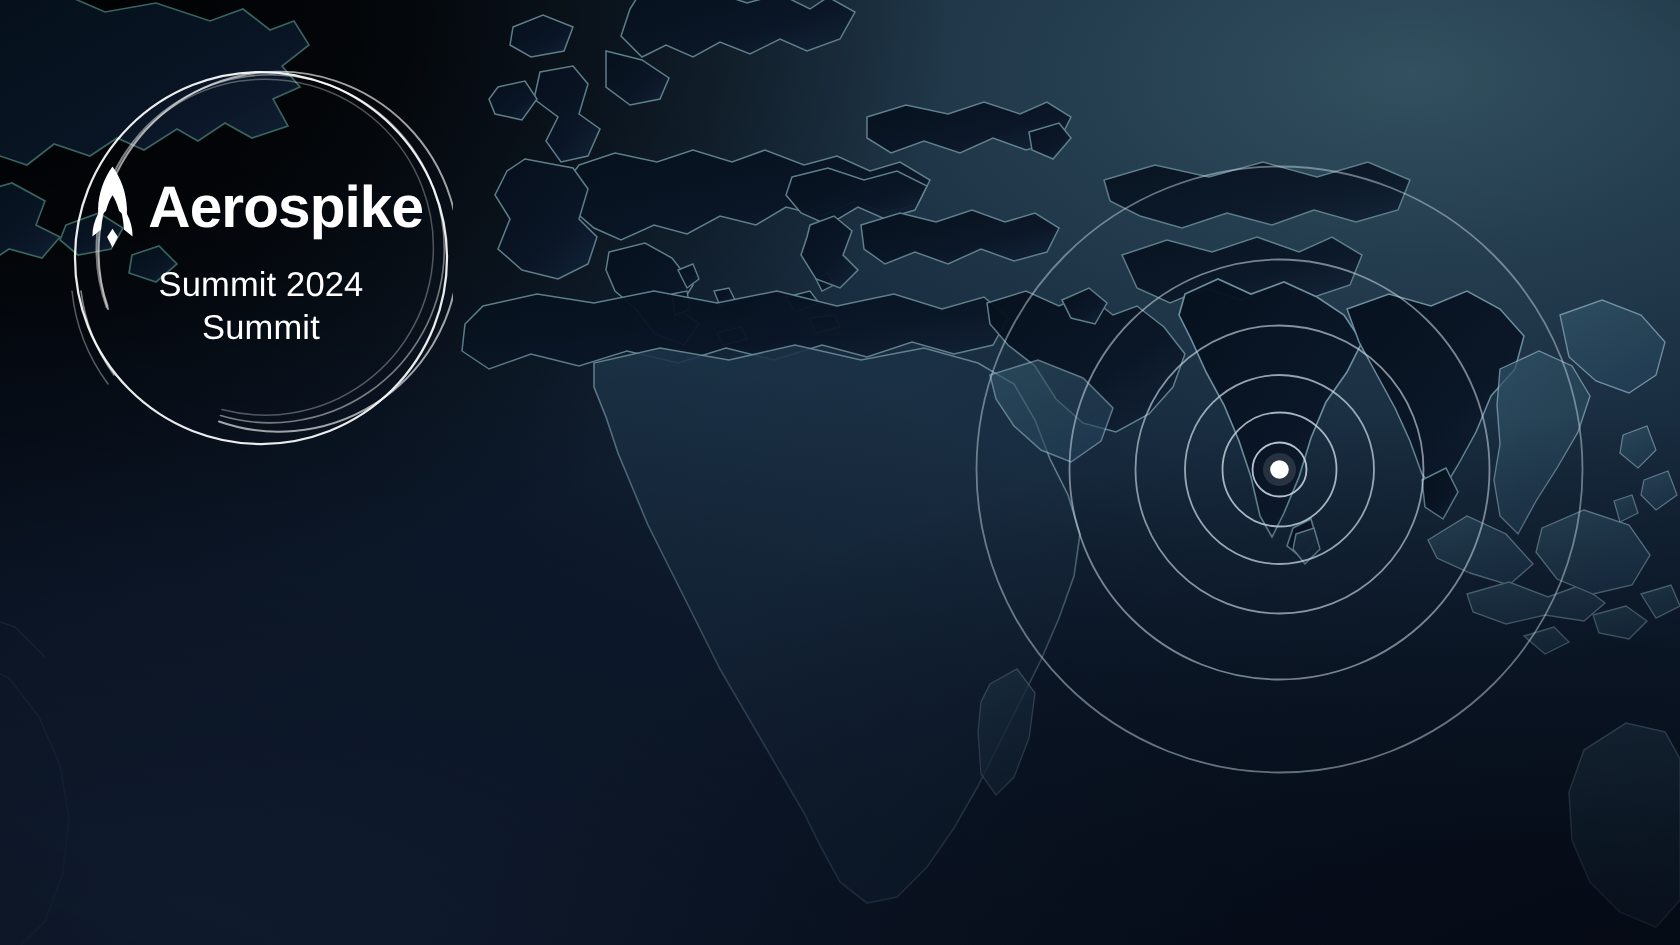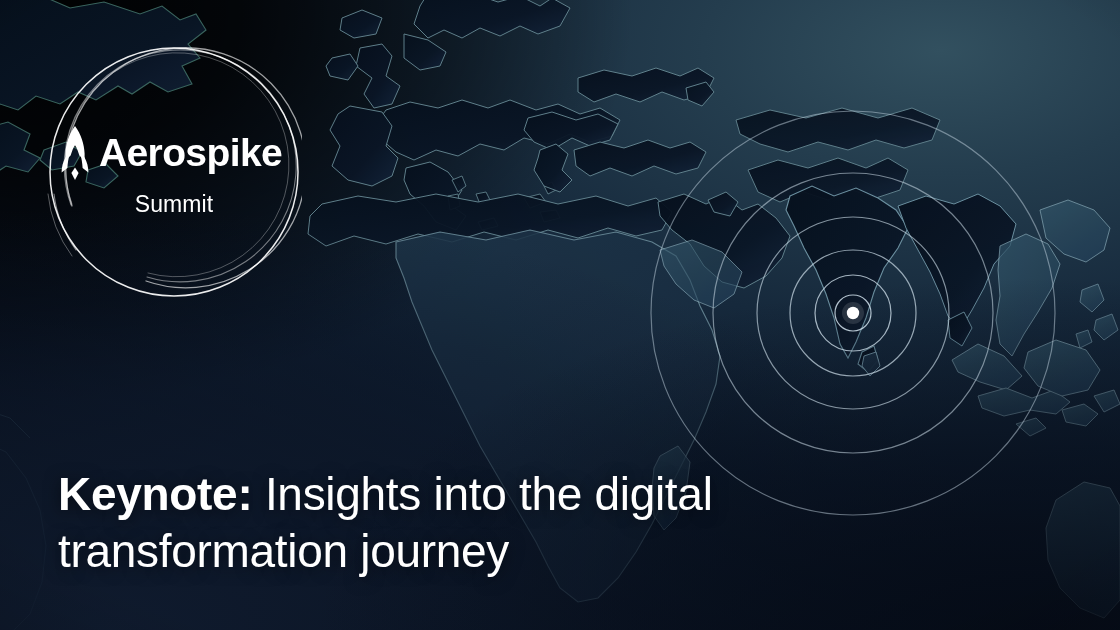--- a/index.html
+++ b/index.html
@@ -335,21 +335,19 @@
           <path d="M5.4,31.5 L9.9,27.2 C8.4,32.4 7.6,37.3 7.4,42.0
                    L1.6,46.6 C1.6,41.0 3.0,35.9 5.4,31.5 Z" fill="#ffffff"></path>
 
           <path d="M24.6,31.5 L20.1,27.2 C21.6,32.4 22.4,37.3 22.6,42.0
                    L28.4,46.6 C28.4,41.0 27.0,35.9 24.6,31.5 Z" fill="#ffffff"></path>
 
           <path d="M15,41.5 L18.6,47.0 L15,54 L11.4,47.0 Z" fill="#ffffff"></path>
         </svg>
         <span class="wordmark">Aerospike</span>
       </div>
+      <div class="badge-sub">Summit 2024</div>
       <div class="badge-sub">Summit</div>
     </div>
   </div>
 
-  <div class="headline">
-    <span class="lead">Keynote:</span><span> Insights into the digital transformation journey</span>
-  </div>
 
 </div>
 
 </body></html>

